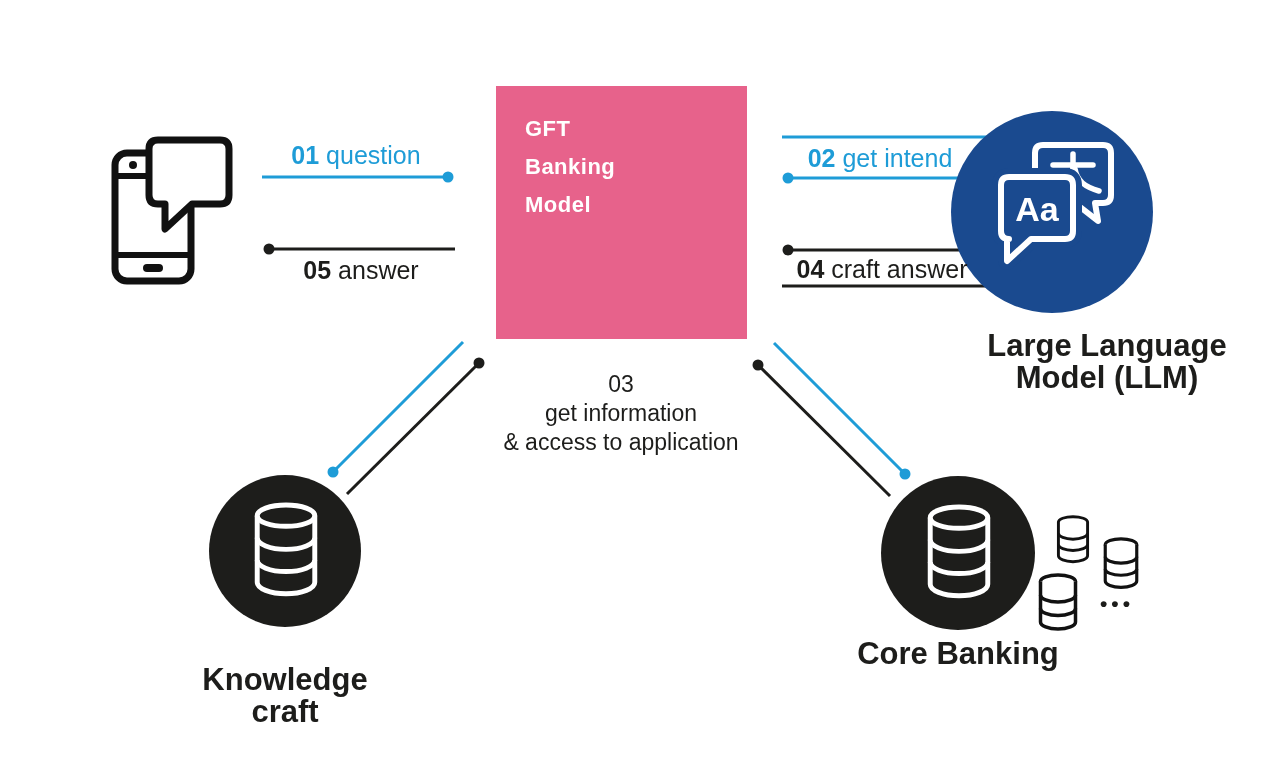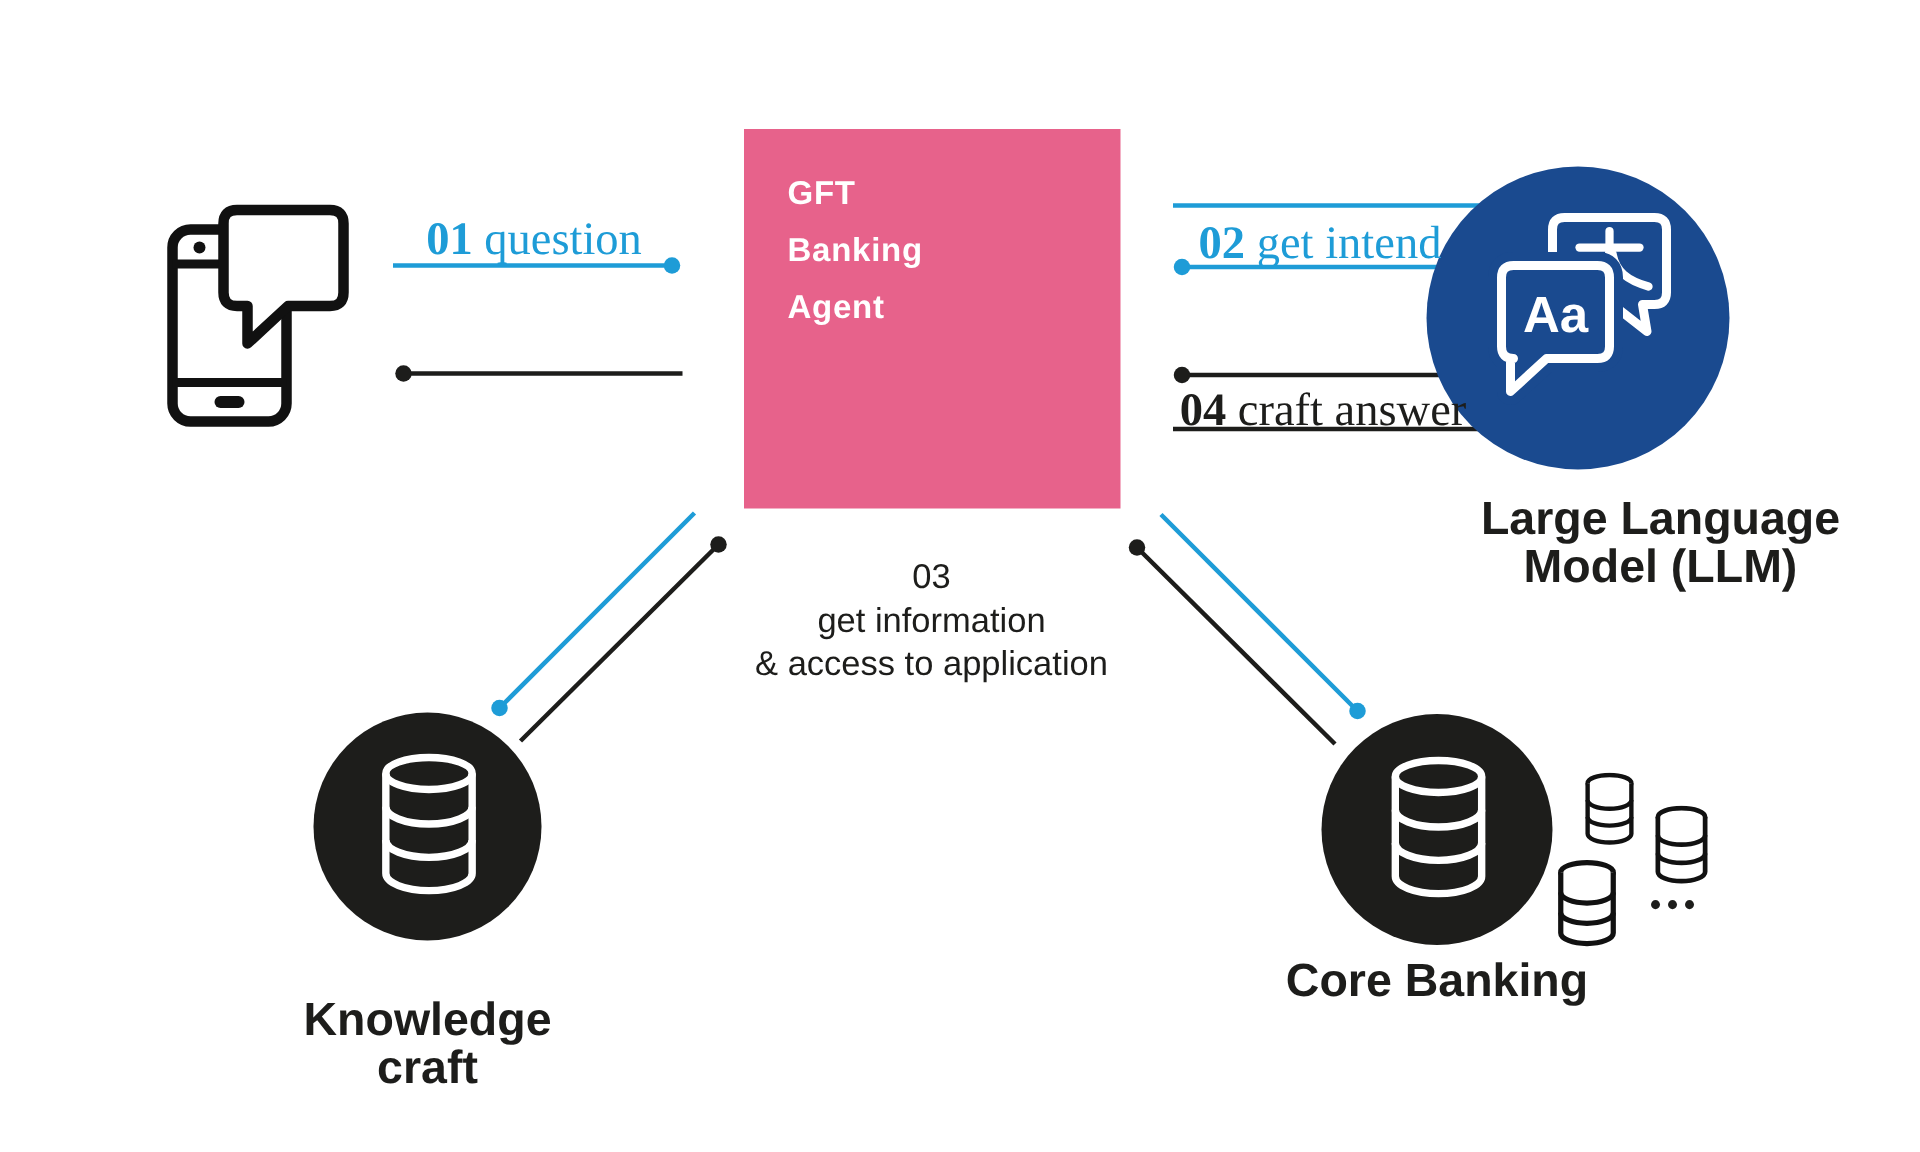--- a/index.html
+++ b/index.html
@@ -9,21 +9,21 @@
   svg.connectors{position:absolute;left:0;top:0;pointer-events:none;}
   .ln-blue{stroke:#1e9cd7;stroke-width:3;fill:none;}
   .ln-black{stroke:#1d1d1b;stroke-width:3;fill:none;}
   .dot-blue{fill:#1e9cd7;}
   .dot-black{fill:#1d1d1b;}
 
   .agent-box{left:496px;top:86px;width:251px;height:253px;background:#e7628b;
     box-sizing:border-box;padding:24px 0 0 29px;}
   .agent-box .ttl{color:#fff;font-weight:700;font-size:22px;line-height:38px;letter-spacing:.5px;}
 
-  .flow-label{position:absolute;font-size:31px;white-space:nowrap;color:#1d1d1b;font-family:Liberation Serif, serif;}
+  .flow-label{position:absolute;font-size:25px;white-space:nowrap;color:#1d1d1b;}
   .flow-label b{font-weight:700;}
   .flow-label.blue{color:#1e9cd7;}
   .flow-label.center{text-align:center;}
 
   .flow03{left:471px;top:370px;width:300px;text-align:center;font-size:23px;line-height:29px;color:#1d1d1b;}
   .flow03 .num{font-weight:400;}
 
   .circle{position:absolute;border-radius:50%;}
   .circle.navy{background:#1a4a8f;}
   .circle.black{background:#1d1d1b;}
@@ -91,21 +91,21 @@
       <line x1="9" y1="40" x2="85" y2="40" stroke="#111" stroke-width="6"></line>
       <line x1="9" y1="119" x2="85" y2="119" stroke="#111" stroke-width="6"></line>
       <rect x="37" y="128" width="20" height="8" rx="4" fill="#111"></rect>
       <path d="M52,4 H114 Q123,4 123,13 V59 Q123,68 114,68 H86 L59,93 V68 H52 Q43,68 43,59 V13 Q43,4 52,4 Z" fill="#fff" stroke="#111" stroke-width="7" stroke-linejoin="round"></path>
     </svg>
   </div>
 
   <div class="abs agent-box">
     <div class="ttl">GFT</div>
     <div class="ttl">Banking</div>
-    <div class="ttl">Agent</div>
+    <div class="ttl">Model</div>
   </div>
 
   <div class="circle navy" style="left:951px;top:111px;width:202px;height:202px;">
     <svg style="left:34px;top:26px;" width="134" height="150" viewBox="0 0 134 150">
 
       <path d="M58,8 H118 Q126,8 126,16 V58 Q126,66 118,66 H110 L113,84 L90,66 H58 Q50,66 50,58 V16 Q50,8 58,8 Z" fill="none" stroke="#fff" stroke-width="6" stroke-linejoin="round"></path>
       <path d="M68,28 H108" stroke="#fff" stroke-width="5.5" fill="none" stroke-linecap="round"></path>
       <path d="M88,17 V28 C88,42 80,50 66,56" stroke="#fff" stroke-width="5.5" fill="none" stroke-linecap="round"></path>
       <path d="M90,32 C92,44 100,50 114,54" stroke="#fff" stroke-width="5.5" fill="none" stroke-linecap="round"></path>
 
@@ -161,20 +161,23 @@
     <path d="M10,17 V98 a35,14 0 0 0 70,0 V17" fill="#fff" stroke="#111" stroke-width="7"></path>
     <path d="M10,44 a35,14 0 0 0 70,0" fill="none" stroke="#111" stroke-width="7"></path>
     <path d="M10,71 a35,14 0 0 0 70,0" fill="none" stroke="#111" stroke-width="7"></path>
   </svg>
   <div class="ellipsis">•••</div>
 
   <div class="flow-label blue center" style="left:262px;top:141px;width:188px;">
     <b>01</b> <span>question</span>
   </div>
 
+  <div class="flow-label center" style="left:267px;top:256px;width:188px;">
+    <b>05</b> <span>answer</span>
+  </div>
 
   <div class="flow-label blue center" style="left:782px;top:144px;width:196px;">
     <b>02</b> <span>get intend</span>
   </div>
 
   <div class="flow-label center" style="left:782px;top:255px;width:200px;">
     <b>04</b> <span>craft answer</span>
   </div>
 
   <div class="abs flow03">

